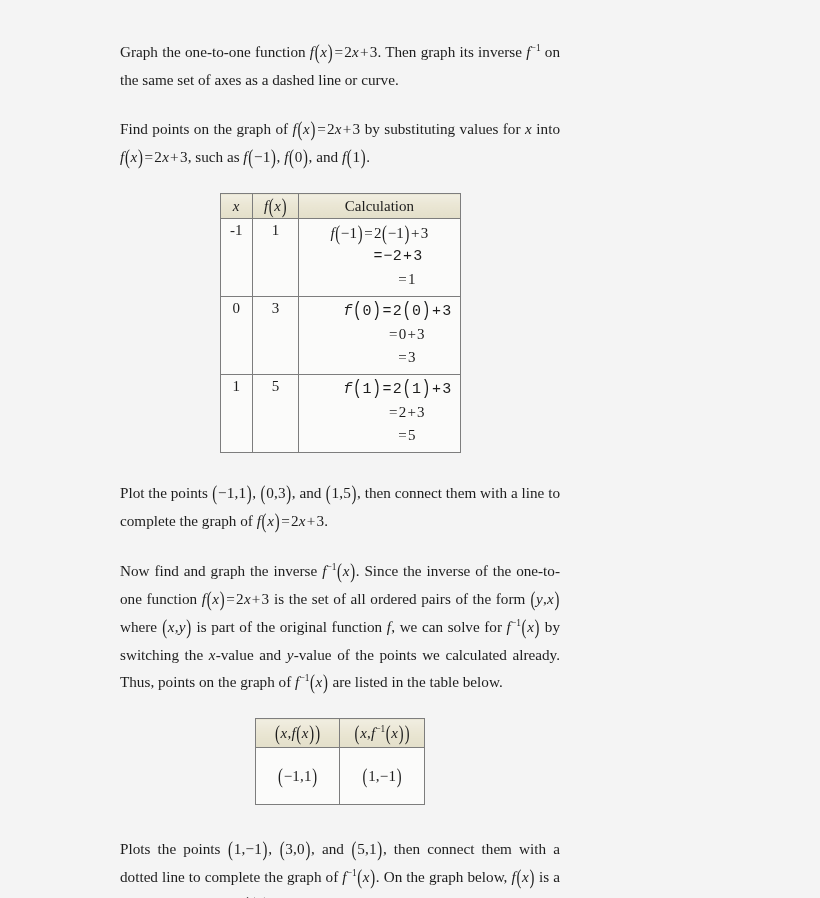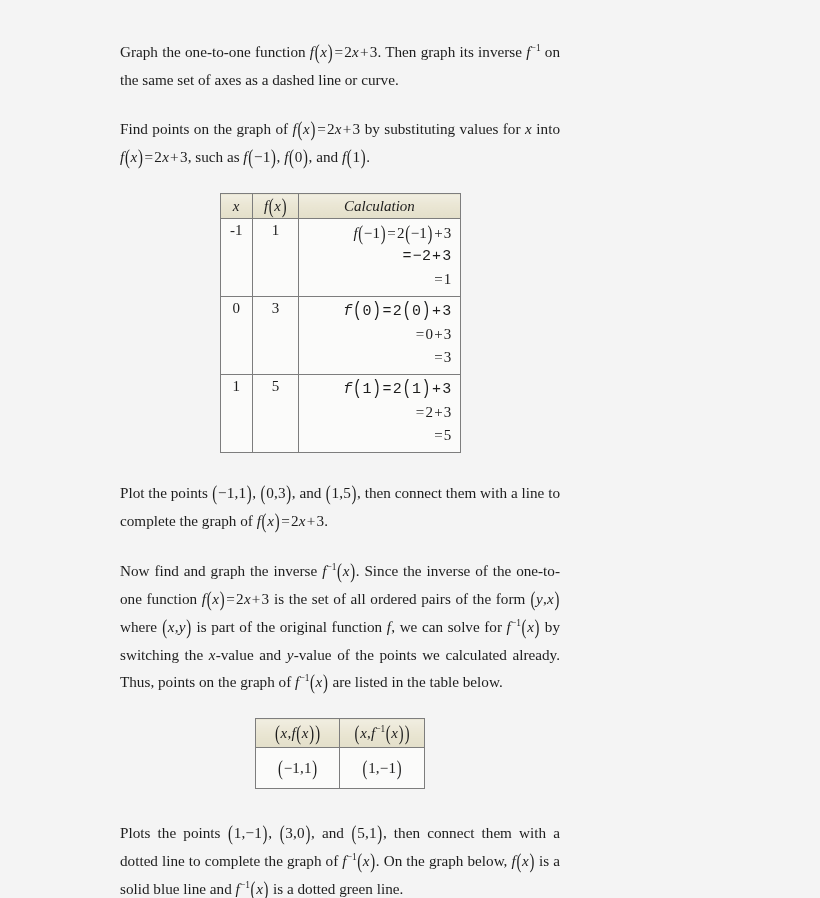--- a/index.html
+++ b/index.html
@@ -84,37 +84,37 @@
   
   #calc-table { width: 241px; }
   #calc-table col.c-x { width: 56px; }
   #calc-table col.c-fx { width: 58px; }
   #calc-table col.c-calc { width: 127px; }
   #calc-table td.val {
     padding-top: 3px;
     font-size: 15px;
   }
   #calc-table td.calc {
-    text-align: right;
+    text-align: center;
     padding: 3px 8px 5px 8px;
     line-height: 23px;
     white-space: nowrap;
   }
   #calc-table td.calc .ln { display: block; }
   #calc-table td.calc .ln.ind1 { padding-left: 36px; font-family: Liberation Mono, monospace; }
   #calc-table td.calc .ln.ind2 { padding-left: 54px; }
-  .hdr-ital { font-style: italic; }
+  .hdr-ital { }
 
   
   #pairs-table { width: 170px; }
   #pairs-table col { width: 85px; }
   #pairs-table td {
     height: 26px;
     vertical-align: middle;
-    padding: 7px 4px;
+    padding: 15px 4px;
     margin-top: 16px;
   }
   #pairs-table th { height: 26px; }
 </style>
 </head>
 <body>
 
 <div class="page">
 
   <p class="para">

